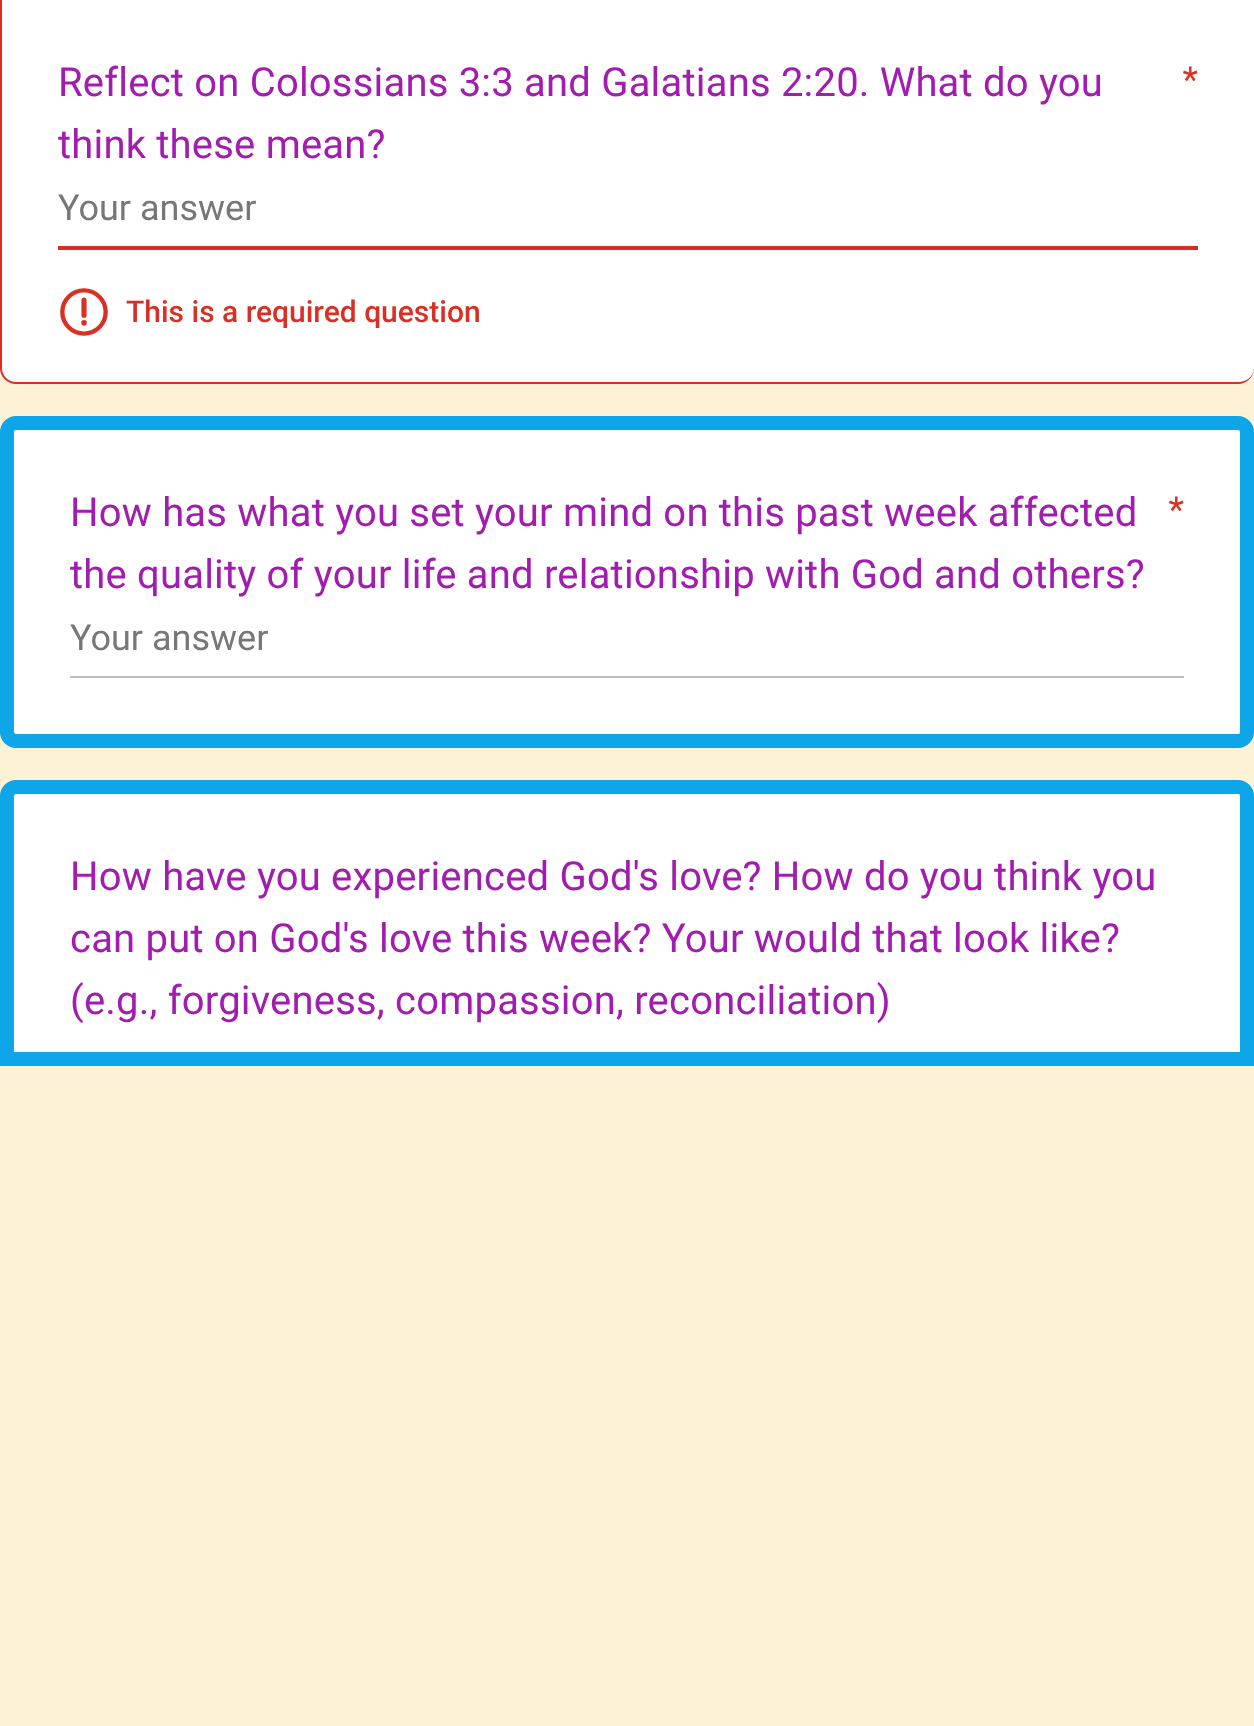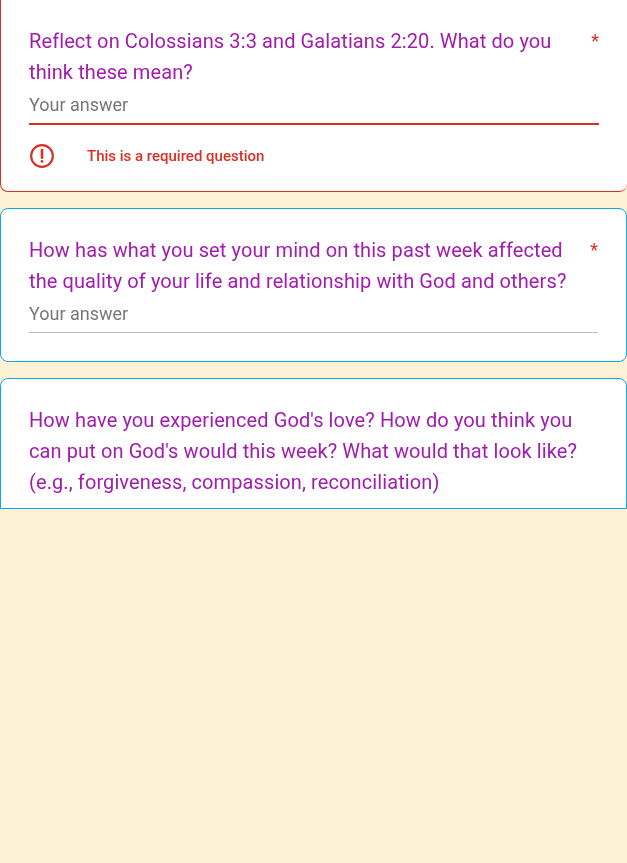--- a/index.html
+++ b/index.html
@@ -13,21 +13,21 @@
   .form-container {
     width: 100%;
     height: 100%;
     padding-top: 0;
   }
   .card {
     background: #ffffff;
     border-radius: 8px;
     margin-bottom: 16px;
     padding: 26px 28px 28px 28px;
-    border: 1px solid #0ea5e9;
+    border: 7px solid #0ea5e9;
   }
   .card.error {
     border: 1px solid #d93025;
     border-top: none;
     border-right: none;
     border-top-left-radius: 0;
     border-top-right-radius: 0;
     margin-top: 0;
     padding-bottom: 22px;
   }
@@ -74,21 +74,21 @@
   }
   .answer-input::placeholder {
     color: #75777a;
   }
   .answer-input.error-underline {
     border-bottom: 2px solid #d93025;
   }
   .error-row {
     display: flex;
     align-items: center;
-    gap: 32px;
+    gap: 8px;
     margin-top: 18px;
   }
   .error-icon {
     width: 26px;
     height: 26px;
     flex-shrink: 0;
   }
   .error-icon svg { display: block; }
   .error-text {
     color: #d93025;
@@ -131,18 +131,18 @@
       </div>
       <div class="answer-wrap">
         <input type="text" class="answer-input" placeholder="Your answer" style="">
       </div>
     </div>
   </div>
 
   <div class="card partial-bottom">
     <div class="card-inner">
       <div class="question-row">
-        <div class="question-title">How have you experienced God's love? How do you think you can put on God's would this week? What would that look like? (e.g., forgiveness, compassion, reconciliation)</div>
+        <div class="question-title">How have you experienced God's love? How do you think you can put on God's love this week? Your would that look like? (e.g., forgiveness, compassion, reconciliation)</div>
       </div>
     </div>
   </div>
 
 </div>
 
 </body></html>

